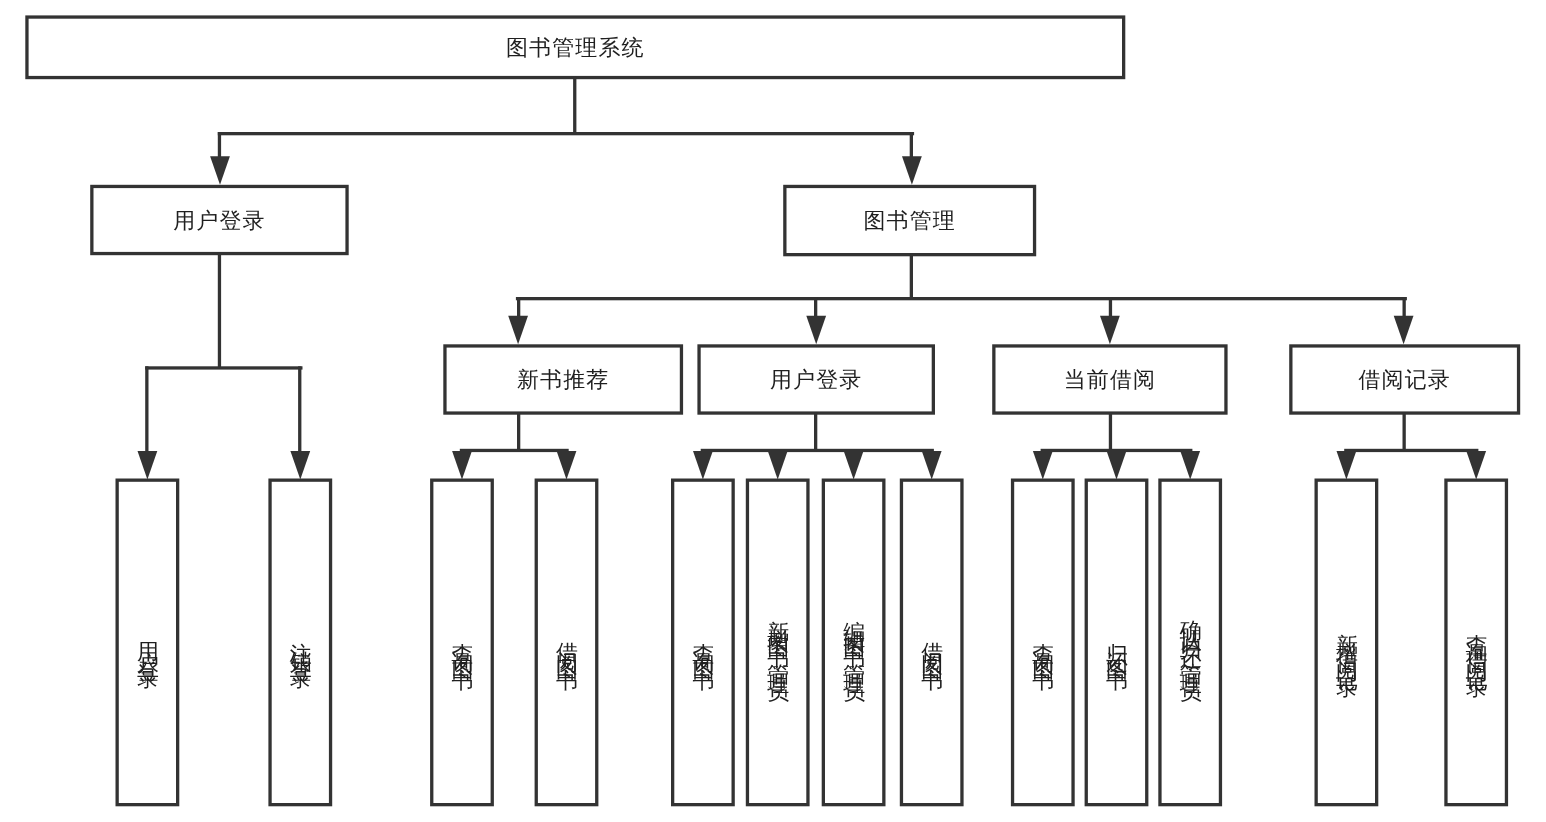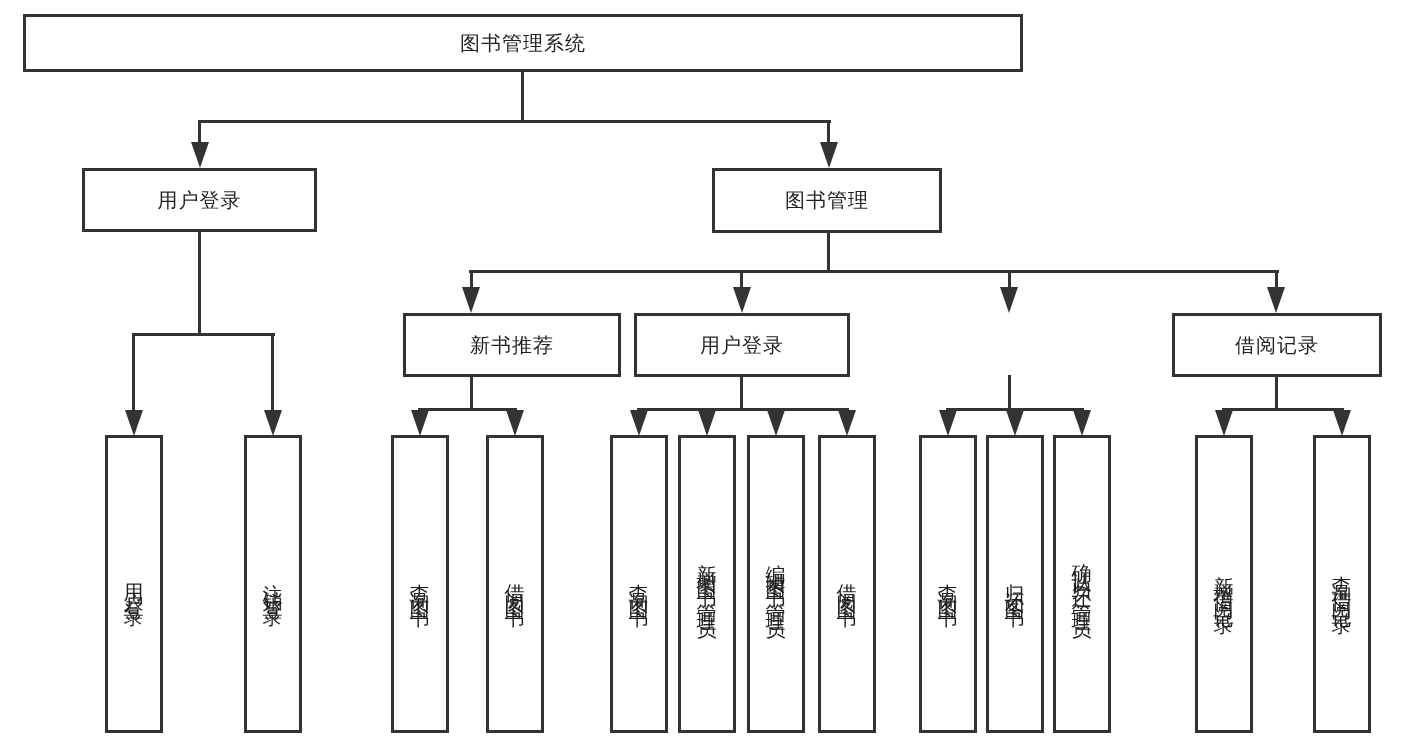--- a/index.html
+++ b/index.html
@@ -44,20 +44,23 @@
   </div>
   <div class="box" style="left:712px;top:168px;width:230px;height:65px;">
     <span>图书管理</span>
   </div>
 
   <div class="box" style="left:362px;top:313px;width:218px;height:64px;margin-left:41px;">
     <span>新书推荐</span>
   </div>
   <div class="box" style="left:634px;top:313px;width:216px;height:64px;">
     <span>用户登录</span>
+  </div>
+  <div class="box" style="left:902px;top:313px;width:214px;height:64px;">
+    <span>当前借阅</span>
   </div>
   <div class="box" style="left:1172px;top:313px;width:210px;height:64px;">
     <span>借阅记录</span>
   </div>
 
   <div class="box leaf" style="left:105px;top:435px;width:58px;height:298px;">
     <span>用户登录</span>
   </div>
   <div class="box leaf" style="left:244px;top:435px;width:58px;height:298px;">
     <span>注销登录</span>

